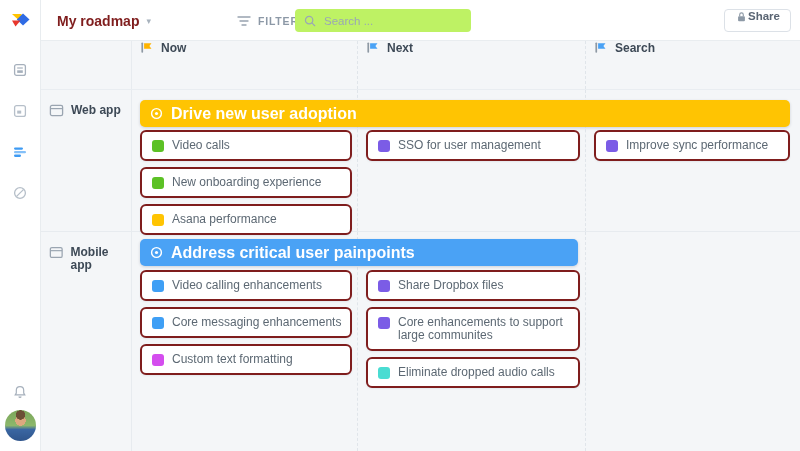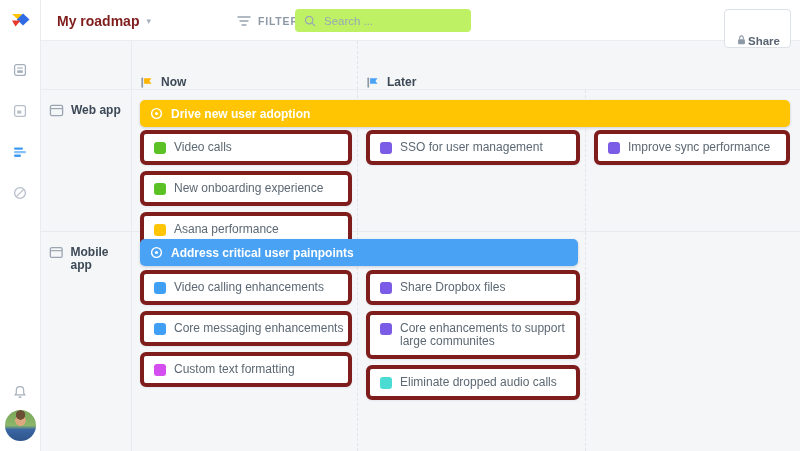--- a/index.html
+++ b/index.html
@@ -30,49 +30,49 @@
   .caret { font-size:9px; color:#A8B2BD; }
   .tb-filter { position:absolute; left:196px; top:0; height:41px; display:flex;
     align-items:center; gap:7px; cursor:pointer; }
   .tb-filter .t { font-size:10.5px; font-weight:700; letter-spacing:0.8px; color:#8C98A6; }
   .tb-search { position:absolute; left:254px; top:9px; width:176px; height:23px;
     background:#bef264; border-radius:4px; display:flex; align-items:center; padding:0 8px; gap:7px; }
   .tb-search input { border:none; outline:none; background:transparent; width:130px;
     font-size:11.5px; color:#55616E; font-family:"Liberation Sans",sans-serif; }
   .tb-search input::placeholder { color:#9AA7B5; }
   .tb-right { position:absolute; right:9px; top:9px; display:flex; gap:7px; }
-  .btn { display:flex; align-items:flex-end; gap:0; height:39px; padding:0 10px;
+  .btn { display:flex; align-items:flex-start; gap:0; height:23px; padding:0 10px;
     background:#fff; border:1px solid #DCE1E7; border-radius:4px; cursor:pointer;
     font-size:11.5px; font-weight:700; color:#5A6573; }
 
   
   .main { position:absolute; left:41px; top:41px; width:759px; height:410px;
     background:#F4F6F8; }
   .cols-header { display:flex; height:49px; border-bottom:1px solid #E9EDF1; }
   .cell { height:100%; }
   .label-cell { width:91px; border-right:1px solid #E7EBEF; padding:14px 0 0 8px;
     display:flex; align-items:flex-start; gap:7px; }
   .label-cell .t { font-size:12px; font-weight:700; color:#3D4956; line-height:13px; }
   .col { width:226px; border-right:1px dashed #E0E5EA; }
   .col.c2 { width:228px; }
   .col.last { width:213px; border-right:none; }
-  .col-head { display:flex; align-items:flex-end; gap:8px; padding-left:8px; height:100%; }
+  .col-head { display:flex; align-items:flex-start; gap:8px; padding-left:8px; height:100%; }
   .col-head .t { font-size:12px; font-weight:700; color:#3D4956; }
 
   .row { position:relative; display:flex; }
   .row1 { height:142px; border-bottom:1px solid #E7EBEF; }
   .row2 { height:219px;align-items:center; }
 
   .banner { position:absolute; height:27px; border-radius:5px; display:flex;
     align-items:center; gap:8px; padding-left:10px; cursor:pointer;
     box-shadow:0 1px 3px rgba(20,40,80,0.18); }
-  .banner .t { font-size:12px; font-weight:700; color:#fff; white-space:nowrap; }
+  .banner .t { font-size:16px; font-weight:700; color:#fff; white-space:nowrap; }
 
   .stack { position:absolute; display:flex; flex-direction:column; gap:6px; }
-  .card { background:#fff; border:4px solid #7f1d1d; border-radius:6px;
+  .card { background:#fff; border:2px solid #7f1d1d; border-radius:6px;
     box-shadow:0 1px 2px rgba(30,50,90,0.07); display:flex; align-items:flex-start;
     padding:7px 10px; gap:8px; cursor:pointer; }
   .sq { width:12px; height:12px; border-radius:3px; flex-shrink:0; margin-top:0.5px; }
   .card .t { font-size:12px; color:#5C6873; line-height:13px; white-space:nowrap; }
   .card.wrap .t { white-space:normal; }
 </style>
 </head>
 <body>
 
 <aside class="sidebar">
@@ -159,27 +159,36 @@
     <div class="cell label-cell"></div>
     <div class="cell col">
       <div class="col-head">
         <svg width="13" height="13" viewBox="0 0 13 13">
           <rect x="1.4" y="1.4" width="1.7" height="10.4" rx="0.8" fill="#8E99A4"></rect>
           <path d="M4.1 2.2 h7.4 l-2.1 2.8 2.1 2.8 h-7.4 z" fill="#FFB400"></path>
         </svg>
         <span class="t">Now</span>
       </div>
     </div>
+    <div class="cell col c2">
+      <div class="col-head">
+        <svg width="13" height="13" viewBox="0 0 13 13">
+          <rect x="1.4" y="1.4" width="1.7" height="10.4" rx="0.8" fill="#8E99A4"></rect>
+          <path d="M4.1 2.2 h7.4 l-2.1 2.8 2.1 2.8 h-7.4 z" fill="#4AA2F5"></path>
+        </svg>
+        <span class="t">Next</span>
+      </div>
+    </div>
     <div class="cell col last">
       <div class="col-head">
         <svg width="13" height="13" viewBox="0 0 13 13">
           <rect x="1.4" y="1.4" width="1.7" height="10.4" rx="0.8" fill="#8E99A4"></rect>
           <path d="M4.1 2.2 h7.4 l-2.1 2.8 2.1 2.8 h-7.4 z" fill="#4AA2F5"></path>
         </svg>
-        <span class="t">Later</span>
+        <span class="t">Search</span>
       </div>
     </div>
   </div>
 
   <section class="row row1">
     <div class="cell label-cell">
       <svg width="15" height="13" viewBox="0 0 15 13">
         <rect x="1.4" y="1.4" width="12.2" height="10.2" rx="1.6" fill="none" stroke="#9AA5B1" stroke-width="1.3"></rect>
         <line x1="1.4" y1="4.6" x2="13.6" y2="4.6" stroke="#9AA5B1" stroke-width="1.2"></line>
       </svg>

